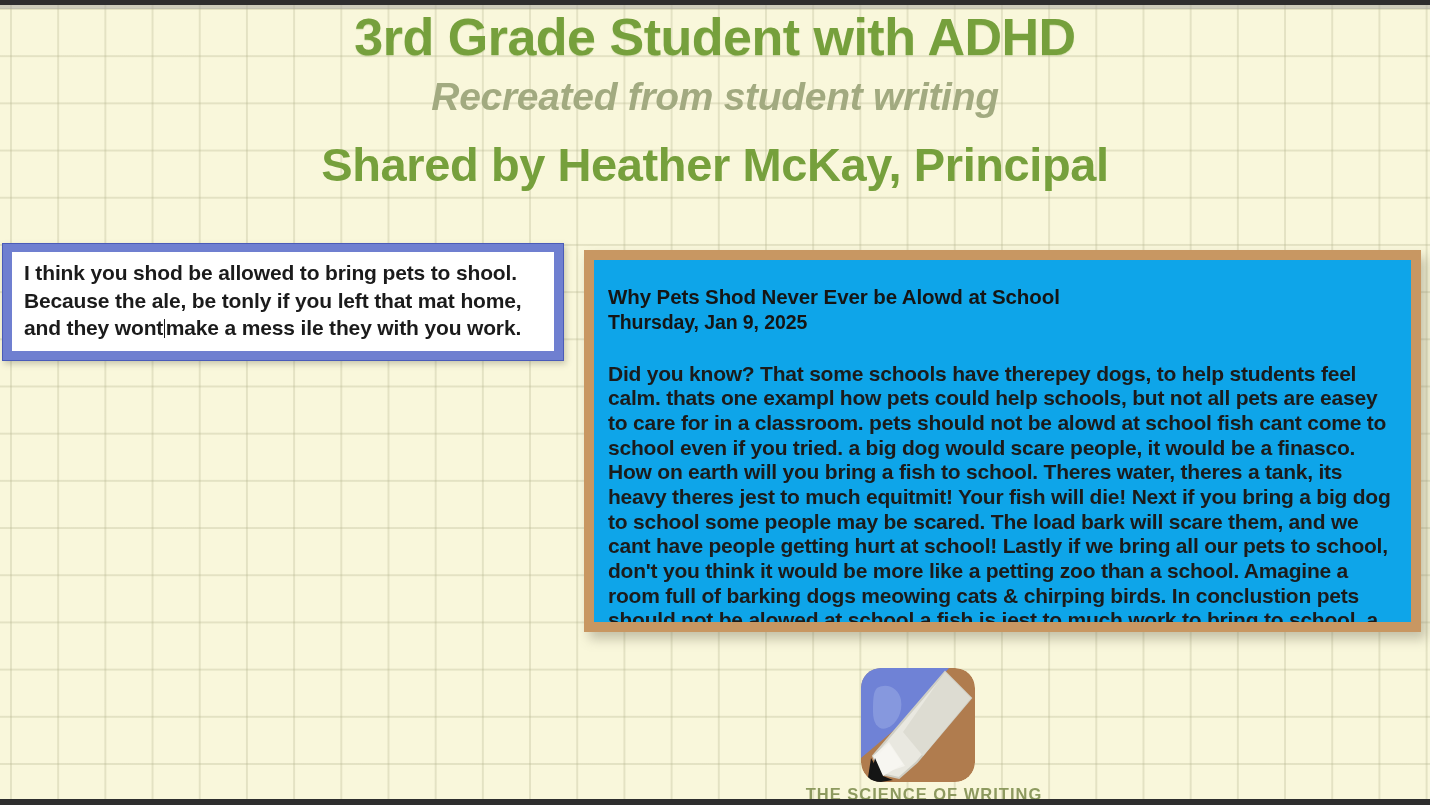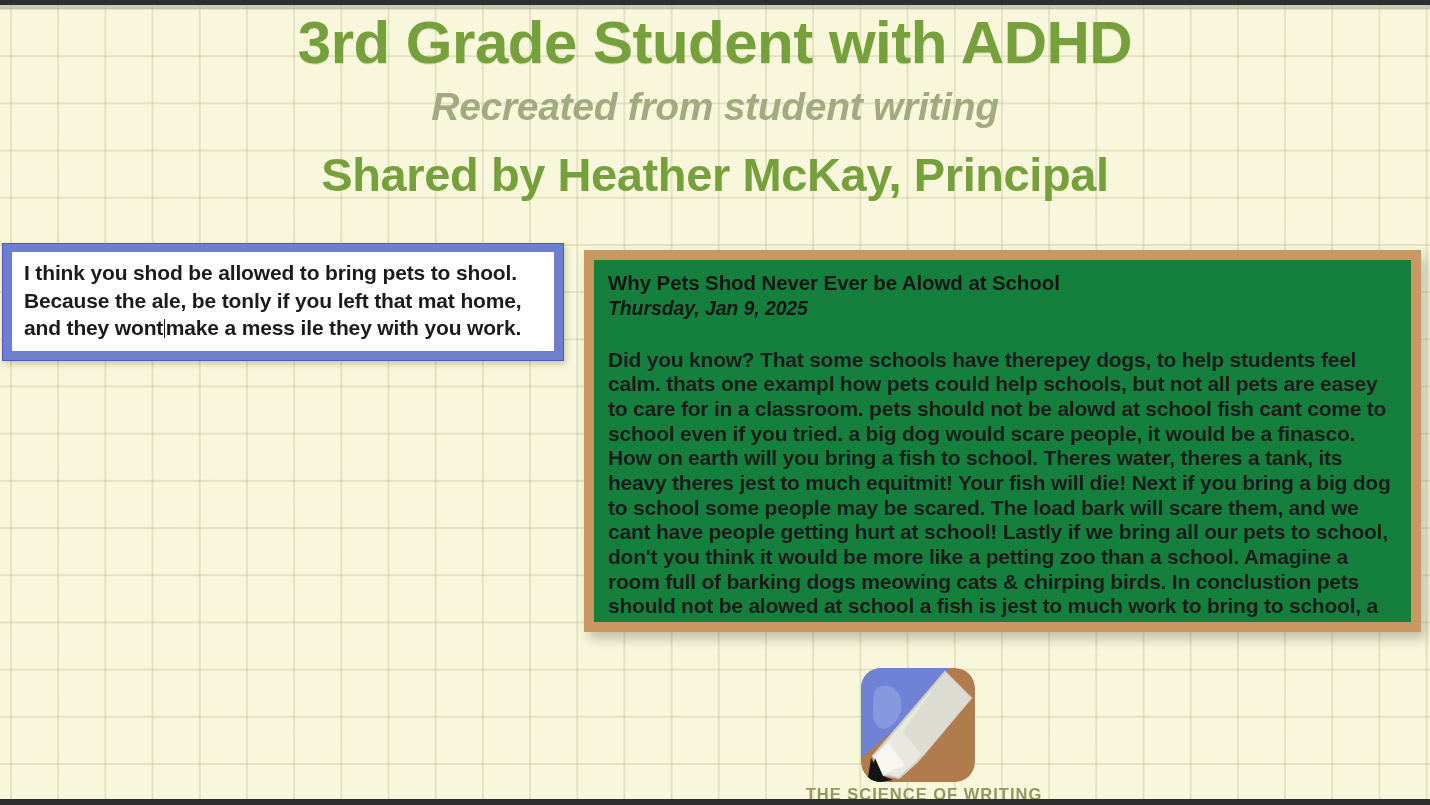--- a/index.html
+++ b/index.html
@@ -52,21 +52,21 @@
     position: absolute;
     top: 0;
     left: 0;
     width: 100%;
     text-align: center;
     padding-top: 6px;
     z-index: 5;
   }
 
   .title-main {
-    font-size: 60px;
+    font-size: 52px;
     font-weight: bold;
     color: #76a03c;
     letter-spacing: -0.5px;
     line-height: 1.22;
     text-shadow: 0 1px 1px rgba(118,160,60,0.25);
   }
 
   .title-sub {
     font-size: 39px;
     font-style: italic;
@@ -125,36 +125,35 @@
     left: 584px;
     top: 250px;
     width: 837px;
     height: 382px;
     background: #c89762;
     padding: 10px;
     box-shadow: 5px 7px 11px rgba(110,105,85,0.38);
     z-index: 10;
   }
   .doc-inner {
-    background: #15803d;
+    background: #0ea5e9;
     width: 100%;
     height: 100%;
-    padding: 10px 17px 10px 14px;
+    padding: 24px 17px 10px 14px;
     overflow: hidden;
   }
   .doc-title {
     font-size: 20.5px;
     font-weight: bold;
     color: #151515;
     line-height: 1.28;
     letter-spacing: -0.1px;
   }
   .doc-date {
     font-size: 19.5px;
-    font-style: italic;
     font-weight: bold;
     color: #151515;
     line-height: 1.3;
     letter-spacing: -0.1px;
   }
   .doc-body {
     margin-top: 26px;
     font-size: 21px;
     font-weight: bold;
     color: #1b1b1b;

